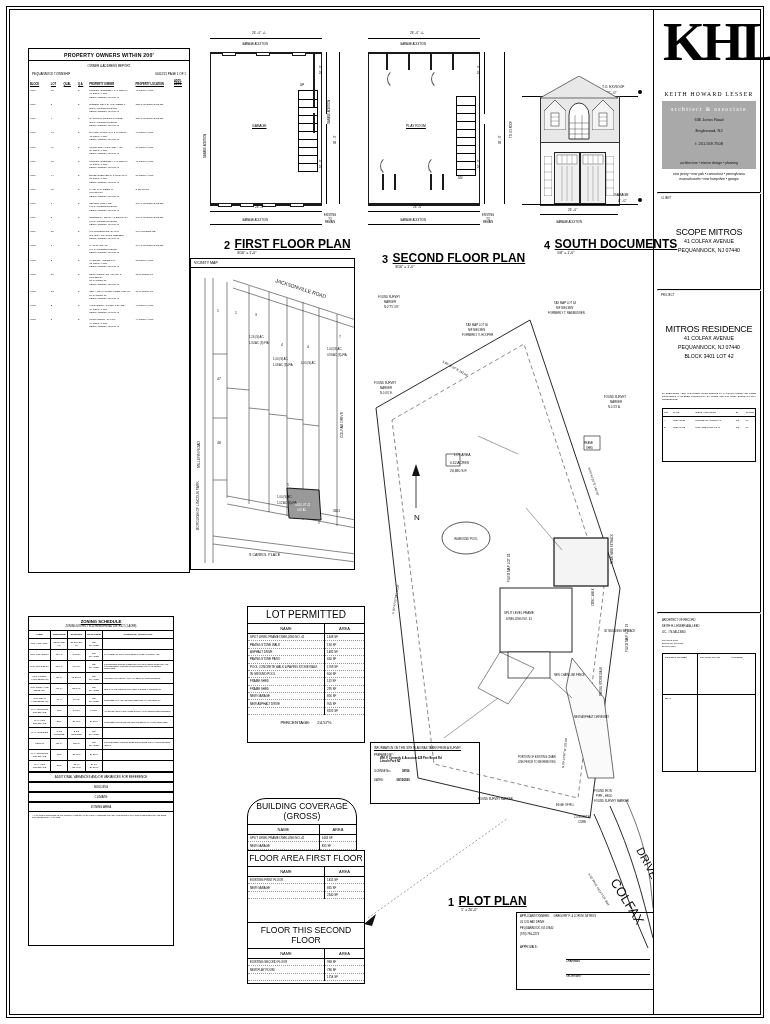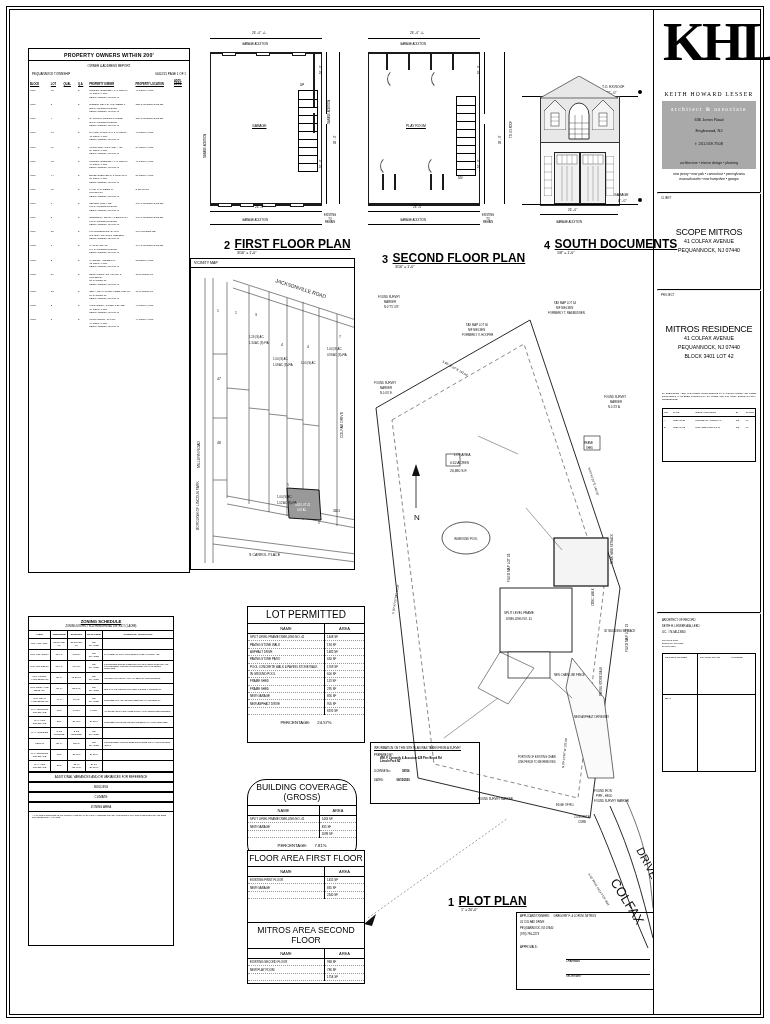--- a/index.html
+++ b/index.html
@@ -822,21 +822,21 @@
             <td class="a colsep">8192 SF</td>
           </tr>
         </tbody>
     </table>
     <div class="pct">
       <span>PERCENTAGE:</span>
       <span style="margin-left:6px;">24.57%</span>
     </div>
   </div>
 
-  <div class="tblbox" style="left:247px;top:779px;width:110px;height:84px;border-radius:19px;">
+  <div class="tblbox" style="left:247px;top:798px;width:110px;height:84px;border-radius:19px;">
     <div class="tt sm">BUILDING COVERAGE (GROSS)</div>
     <table>
       <colgroup>
           <col style="width:66%">
           <col style="width:34%">
         </colgroup>
       <thead>
           <tr>
         <th>NAME</th>
         <th class="colsep">AREA</th>
@@ -887,21 +887,21 @@
           </tr>
           <tr>
             <td class="a"></td>
             <td class="a colsep">2340 SF</td>
           </tr>
         </tbody>
     </table>
   </div>
 
   <div class="tblbox" style="left:247px;top:922px;width:118px;height:62px;">
-    <div class="tt sm">MITROS AREA SECOND FLOOR</div>
+    <div class="tt sm">FLOOR THIS SECOND FLOOR</div>
     <table>
       <colgroup>
           <col style="width:66%">
           <col style="width:34%">
         </colgroup>
       <thead>
           <tr>
         <th>NAME</th>
         <th class="colsep">AREA</th>
       </tr>

